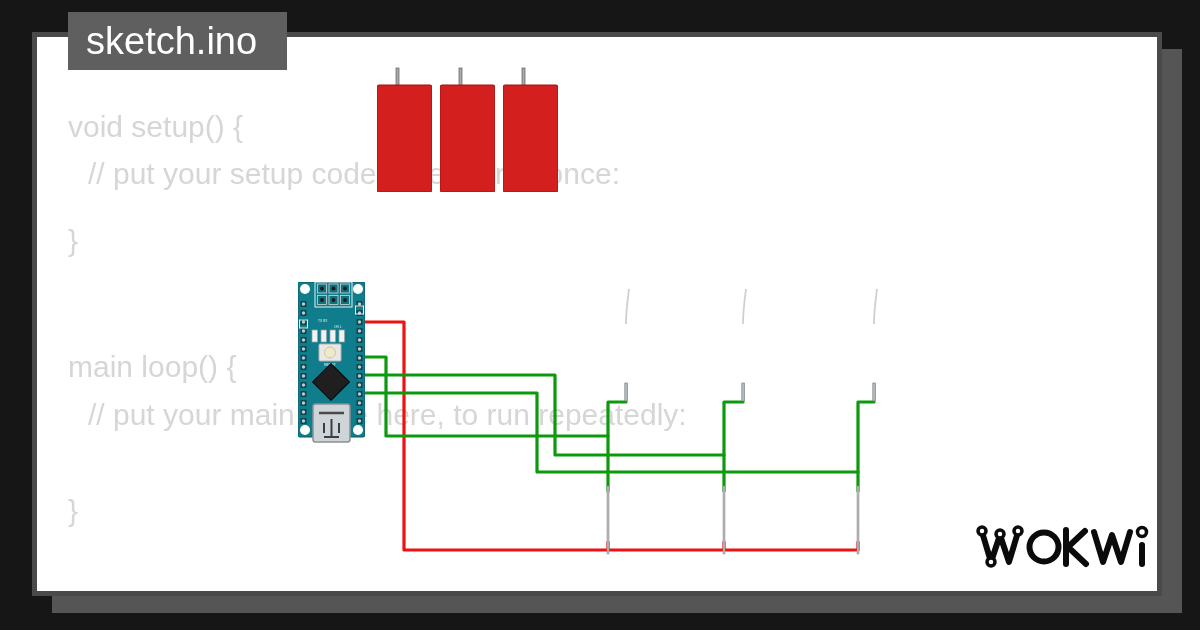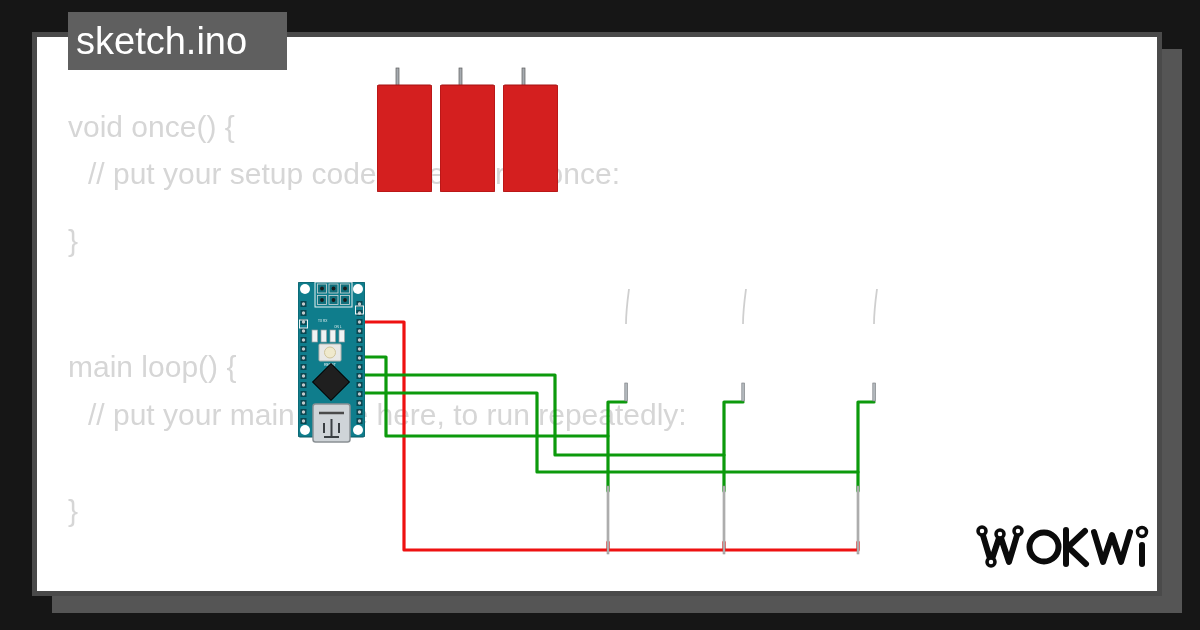--- a/index.html
+++ b/index.html
@@ -2,33 +2,33 @@
 <html><head>
 <meta charset="utf-8">
 <style>
   html,body{margin:0;padding:0;}
   body{width:1200px;height:630px;position:relative;overflow:hidden;background:#161616;
        font-family:"Liberation Sans",sans-serif;}
   .abs{position:absolute;}
   #canvas{left:32px;top:32px;width:1130px;height:564px;box-sizing:border-box;
           background:#ffffff;border:5px solid #4a4a4a;box-shadow:20px 17px 0 0 #555555;z-index:1;}
   #tab{left:68px;top:12px;width:219px;height:58px;background:#5f5f5f;z-index:10;
-       color:#ffffff;font-size:38px;line-height:58px;padding-left:8px;box-sizing:border-box;}
+       color:#ffffff;font-size:38px;line-height:58px;padding-left:18px;box-sizing:border-box;}
   .code{color:#d6d6d6;font-size:30px;white-space:pre;z-index:2;}
   #wires{left:0;top:0;z-index:3;pointer-events:none;}
   .cmp{z-index:4;}
   .wire{fill:none;stroke-width:3.2px;stroke-linecap:round;stroke-linejoin:round;}
   #logo{z-index:2;}
 </style>
 </head>
 <body>
 
 <div id="canvas" class="abs"></div>
 
-<div class="abs code" style="left:68px;top:110px">void once() {</div>
+<div class="abs code" style="left:68px;top:110px">void setup() {</div>
 <div class="abs code" style="left:88px;top:157px">// put your setup code here, to run once:</div>
 <div class="abs code" style="left:68px;top:224px">}</div>
 <div class="abs code" style="left:68px;top:350px">main loop() {</div>
 <div class="abs code" style="left:88px;top:398px">// put your main code here, to run repeatedly:</div>
 <div class="abs code" style="left:68px;top:494px">}</div>
 
 <svg id="wires" class="abs" width="1200" height="630" viewBox="0 0 1200 630">
   <g stroke="#ee1111">
     <path class="wire" d="M363,322 H404 V550 H858 V542"></path>
     <path class="wire" d="M608,550 V542"></path>

